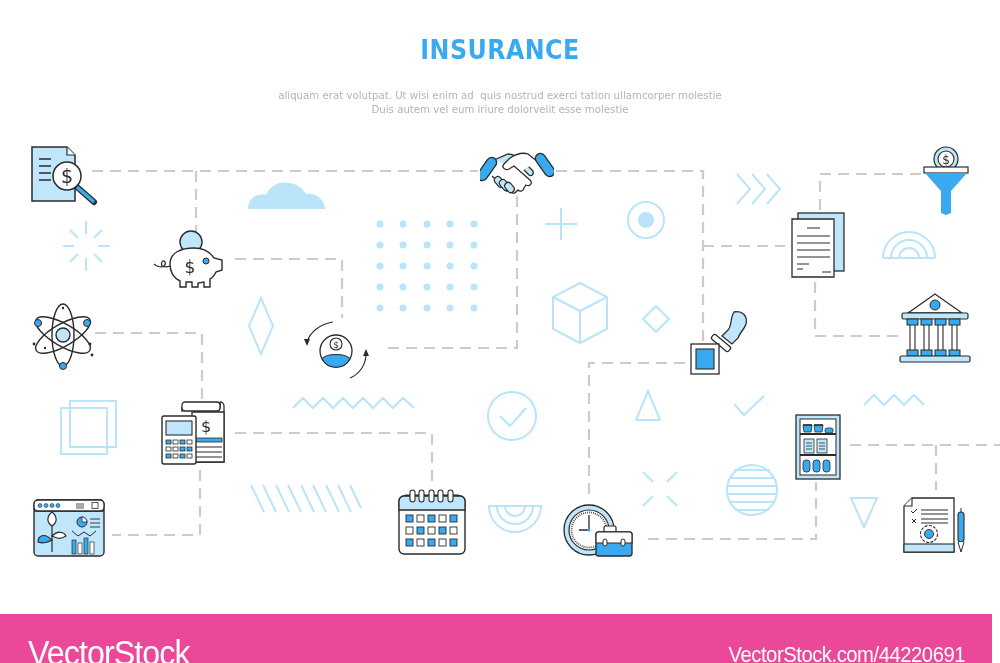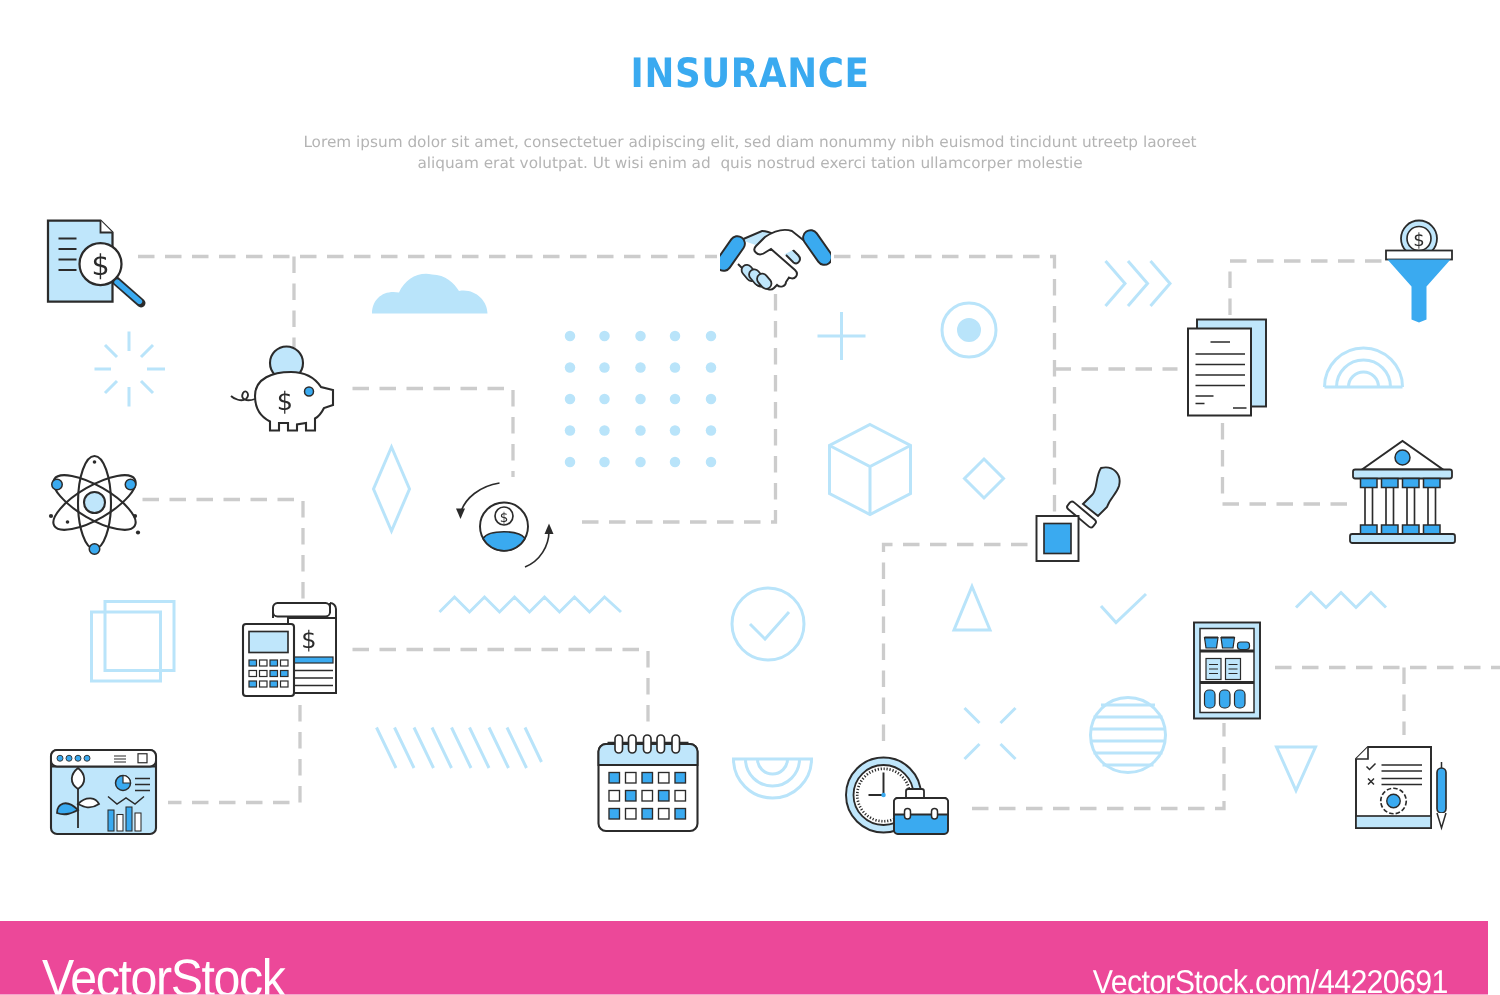--- a/index.html
+++ b/index.html
@@ -14,22 +14,22 @@
   .footer .brand { position: absolute; left: 28px; top: 19px; color: #fff; font-family: "Liberation Sans", sans-serif; font-size: 35px; letter-spacing: -1px; transform: scaleX(0.92); transform-origin: left; }
   .footer .link { position: absolute; right: 27px; top: 28px; color: #fff; font-family: "Liberation Sans", sans-serif; font-size: 22px; letter-spacing: -0.5px; transform: scaleX(0.92); transform-origin: right; }
 </style>
 </head>
 <body>
 
 <div class="canvas">
 
   <div class="title">INSURANCE</div>
   <div class="subtitle">
-    <div>Lorem ipsum dolor sit amet, consectetuer adipiscing elit, sed diam nonummy nibh euismod tincidunt utreetp laoreet</div>
     <div>aliquam erat volutpat. Ut wisi enim ad  quis nostrud exerci tation ullamcorper molestie</div>
+    <div>Duis autem vel eum iriure dolorvelit esse molestie</div>
   </div>
 
   <svg class="layer" width="1000" height="583">
     <g fill="none" stroke="#cccccc" stroke-width="2.2" stroke-dasharray="11 7">
 
       <path d="M92 171 H478"></path>
       <path d="M196 171 V232"></path>
 
       <path d="M235 259 H342 V318"></path>
 

